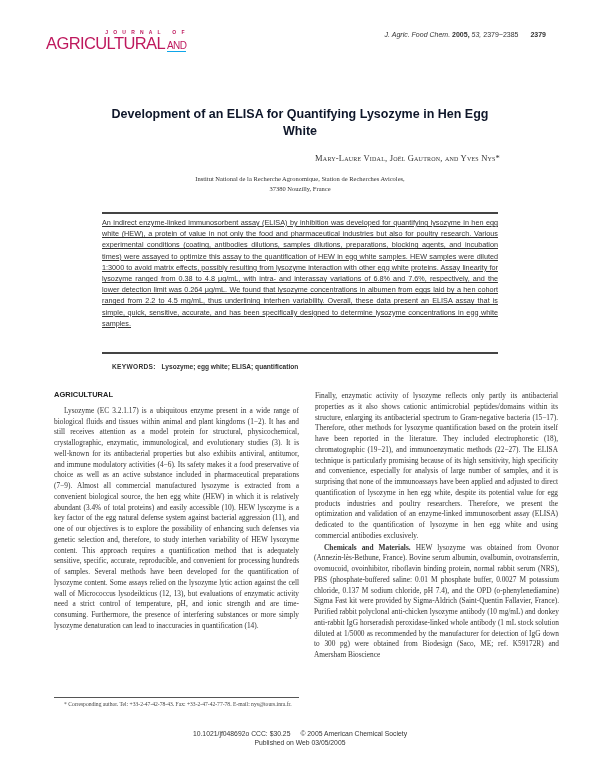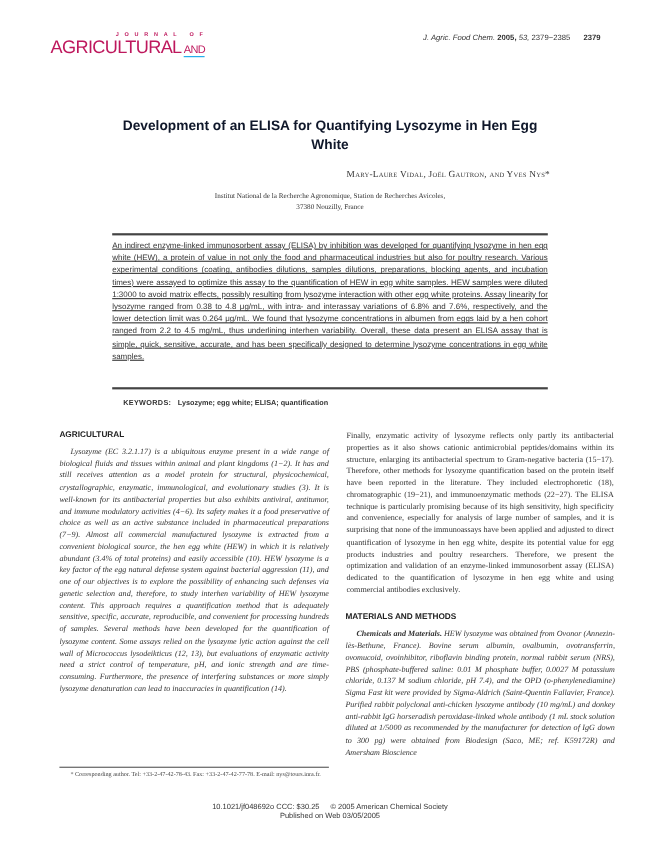--- a/index.html
+++ b/index.html
@@ -28,21 +28,21 @@
   .rule { position: absolute; left: 102px; width: 396px; height: 1px; background: #444; }
   .abstract { position: absolute; left: 102px; width: 396px; top: 217px; font-size: 7.25px; line-height: 11.2px; text-align: justify; color: #333; text-decoration: underline; }
   .keywords { position: absolute; left: 112px; top: 363px; font-size: 6.6px; font-weight: bold; color: #333; }
   .keywords .kw-label { letter-spacing: 0.3px; margin-right: 4px; }
 
   
   .col { position: absolute; width: 245px; font-size: 7.35px; line-height: 10.75px; text-align: justify; color: #333; }
   .col-left { left: 54px; top: 390px; }
   .col-right { left: 314px; top: 390px; }
   .section-head { font-size: 7.5px; font-weight: bold; margin-bottom: 5px; color: #222; }
-  .para { text-indent: 10px; margin: 0; font-style: italic; }
+  .para { text-indent: 10px; margin: 0; }
   .para-noindent { margin: 1px; }
   .runin { font-weight: bold; }
   .mm-head { margin-top: 14px; }
 
   .footnote-rule { position: absolute; left: 54px; top: 697px; width: 245px; height: 1px; background: #555; }
   .footnote { position: absolute; left: 54px; top: 700px; width: 245px; font-size: 5.6px; line-height: 8px; color: #444; }
   .footnote span.ind { display: inline-block; width: 10px; }
 
   .doi { position: absolute; left: 150px; width: 300px; top: 730px; text-align: center; font-size: 6.8px; line-height: 8.5px; color: #333; }
   .doi .gap { display: inline-block; width: 10px; }
@@ -86,21 +86,20 @@
   <p class="para">Lysozyme (EC 3.2.1.17) is a ubiquitous enzyme present in a wide range of biological fluids and tissues within animal and plant kingdoms (1−2). It has and still receives attention as a model protein for structural, physicochemical, crystallographic, enzymatic, immunological, and evolutionary studies (3). It is well-known for its antibacterial properties but also exhibits antiviral, antitumor, and immune modulatory activities (4−6). Its safety makes it a food preservative of choice as well as an active substance included in pharmaceutical preparations (7−9). Almost all commercial manufactured lysozyme is extracted from a convenient biological source, the hen egg white (HEW) in which it is relatively abundant (3.4% of total proteins) and easily accessible (10). HEW lysozyme is a key factor of the egg natural defense system against bacterial aggression (11), and one of our objectives is to explore the possibility of enhancing such defenses via genetic selection and, therefore, to study interhen variability of HEW lysozyme content. This approach requires a quantification method that is adequately sensitive, specific, accurate, reproducible, and convenient for processing hundreds of samples. Several methods have been developed for the quantification of lysozyme content. Some assays relied on the lysozyme lytic action against the cell wall of Micrococcus lysodeikticus (12, 13), but evaluations of enzymatic activity need a strict control of temperature, pH, and ionic strength and are time-consuming. Furthermore, the presence of interfering substances or more simply lysozyme denaturation can lead to inaccuracies in quantification (14).</p>
 </div>
 
 <div class="footnote-rule"></div>
 <div class="footnote serif">
   <span class="ind"></span><span>* Corresponding author. Tel: +33-2-47-42-78-43. Fax: +33-2-47-42-77-78. E-mail: nys@tours.inra.fr.</span>
 </div>
 
 <div class="col col-right serif">
   <p class="para-noindent">Finally, enzymatic activity of lysozyme reflects only partly its antibacterial properties as it also shows cationic antimicrobial peptides/domains within its structure, enlarging its antibacterial spectrum to Gram-negative bacteria (15−17). Therefore, other methods for lysozyme quantification based on the protein itself have been reported in the literature. They included electrophoretic (18), chromatographic (19−21), and immunoenzymatic methods (22−27). The ELISA technique is particularly promising because of its high sensitivity, high specificity and convenience, especially for analysis of large number of samples, and it is surprising that none of the immunoassays have been applied and adjusted to direct quantification of lysozyme in hen egg white, despite its potential value for egg products industries and poultry researchers. Therefore, we present the optimization and validation of an enzyme-linked immunosorbent assay (ELISA) dedicated to the quantification of lysozyme in hen egg white and using commercial antibodies exclusively.</p>
-  <div class="section-head sans mm-head">MATERIALS AND METHODS</div>
   <p class="para"><span class="runin">Chemicals and Materials.</span> <span>HEW lysozyme was obtained from Ovonor (Annezin-lès-Bethune, France). Bovine serum albumin, ovalbumin, ovotransferrin, ovomucoid, ovoinhibitor, riboflavin binding protein, normal rabbit serum (NRS), PBS (phosphate-buffered saline: 0.01 M phosphate buffer, 0.0027 M potassium chloride, 0.137 M sodium chloride, pH 7.4), and the OPD (o-phenylenediamine) Sigma Fast kit were provided by Sigma-Aldrich (Saint-Quentin Fallavier, France). Purified rabbit polyclonal anti-chicken lysozyme antibody (10 mg/mL) and donkey anti-rabbit IgG horseradish peroxidase-linked whole antibody (1 mL stock solution diluted at 1/5000 as recommended by the manufacturer for detection of IgG down to 300 pg) were obtained from Biodesign (Saco, ME; ref. K59172R) and Amersham Bioscience</span></p>
 </div>
 
 <div class="doi sans">
   <div>
     <span>10.1021/jf048692o CCC: $30.25</span><span class="gap"></span><span>© 2005 American Chemical Society</span>
   </div>
   <div>Published on Web 03/05/2005</div>
 </div>
 

